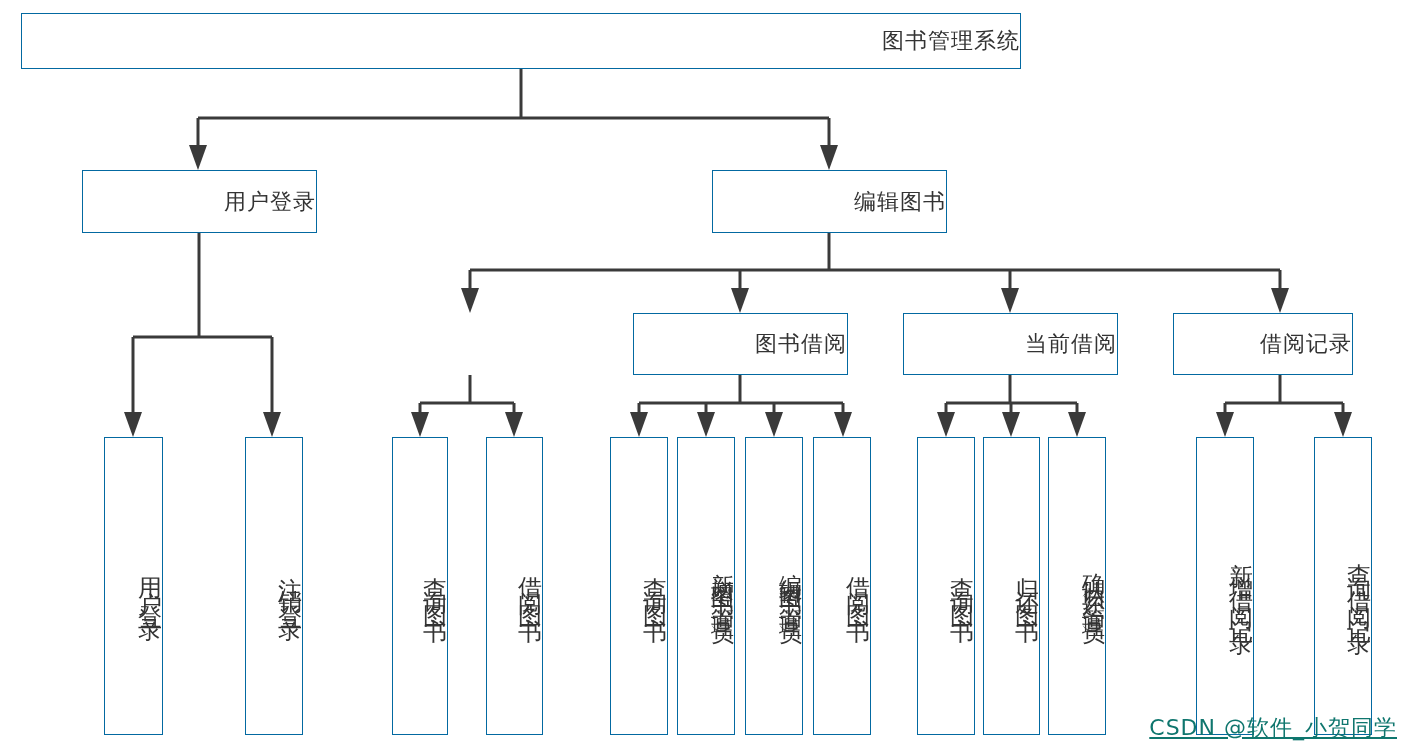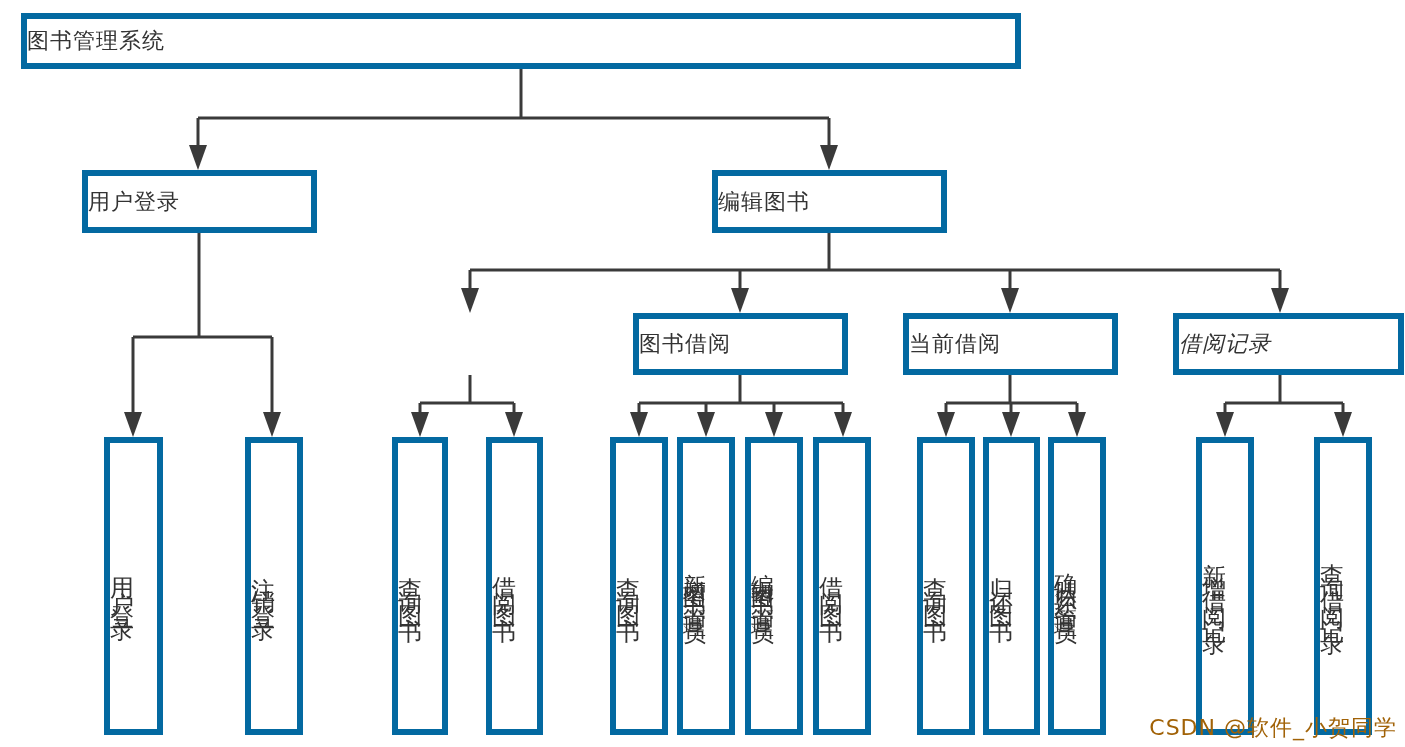--- a/index.html
+++ b/index.html
@@ -8,59 +8,60 @@
     width:1405px;height:747px;
     background:#ffffff;
     font-family:"DejaVu Sans","Liberation Sans",sans-serif;
     color:#333333;
     overflow:hidden;
   }
   .connectors{position:absolute;left:0;top:0;width:1405px;height:747px;pointer-events:none;}
   .node{
     position:absolute;
     box-sizing:border-box;
-    border:6px solid #0369a1;
+    border:1px solid #0369a1;
     background:#ffffff;
-    display:flex;align-items:center;justify-content:flex-start;
+    display:flex;align-items:center;justify-content:flex-end;
   }
   .h-label{font-size:22px;letter-spacing:1px;white-space:nowrap;}
   .leaf{top:437px;height:298px;width:58px;}
   .vt{
     writing-mode:vertical-rl;
     text-orientation:mixed;
     font-size:24px;line-height:1;
     letter-spacing:14px;
     white-space:nowrap;
   }
   .vt-long{font-size:23px;letter-spacing:7px;}
   
   .p-root{left:21px;top:13px;width:1000px;height:56px;}
   .p-user-login{left:82px;top:170px;width:235px;height:63px;}
   .p-book-mgmt{left:712px;top:170px;width:235px;height:63px;}
   .p-nbr{left:362px;top:313px;width:216px;height:62px;}
   .p-bb{left:633px;top:313px;width:215px;height:62px;}
   .p-cb{left:903px;top:313px;width:215px;height:62px;}
-  .p-br{left:1173px;top:313px;width:231px;height:62px;font-style:italic;}
+  .p-br{left:1173px;top:313px;width:180px;height:62px;}
   .p-l1{left:104px;width:59px;}
   .p-l2{left:245px;}
   .p-l3{left:392px;width:56px;}
   .p-l4{left:486px;width:57px;}
   .p-l5{left:610px;}
   .p-l6{left:677px;}
   .p-l7{left:745px;}
   .p-l8{left:813px;}
   .p-l9{left:917px;}
   .p-l10{left:983px;width:57px;}
   .p-l11{left:1048px;}
   .p-l12{left:1196px;}
   .p-l13{left:1314px;}
   .watermark{
     position:absolute;right:8px;bottom:4px;
-    font-size:22px;color:#a16207;letter-spacing:1px;
+    font-size:22px;color:#0f766e;letter-spacing:1px;
     white-space:nowrap;
+    text-decoration:underline;
   }
   line,path{stroke:#3a3a3a;stroke-width:3;fill:none;}
   polygon{fill:#3a3a3a;stroke:none;}
 </style>
 </head>
 <body>
 
 <div class="stage">
 
   <svg class="connectors" viewBox="0 0 1405 747" xmlns="http://www.w3.org/2000/svg">

